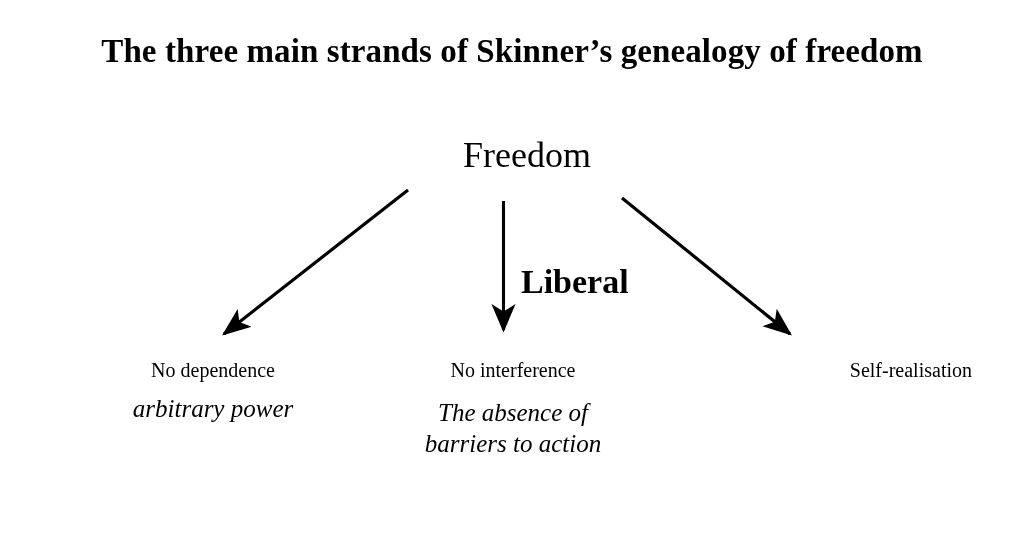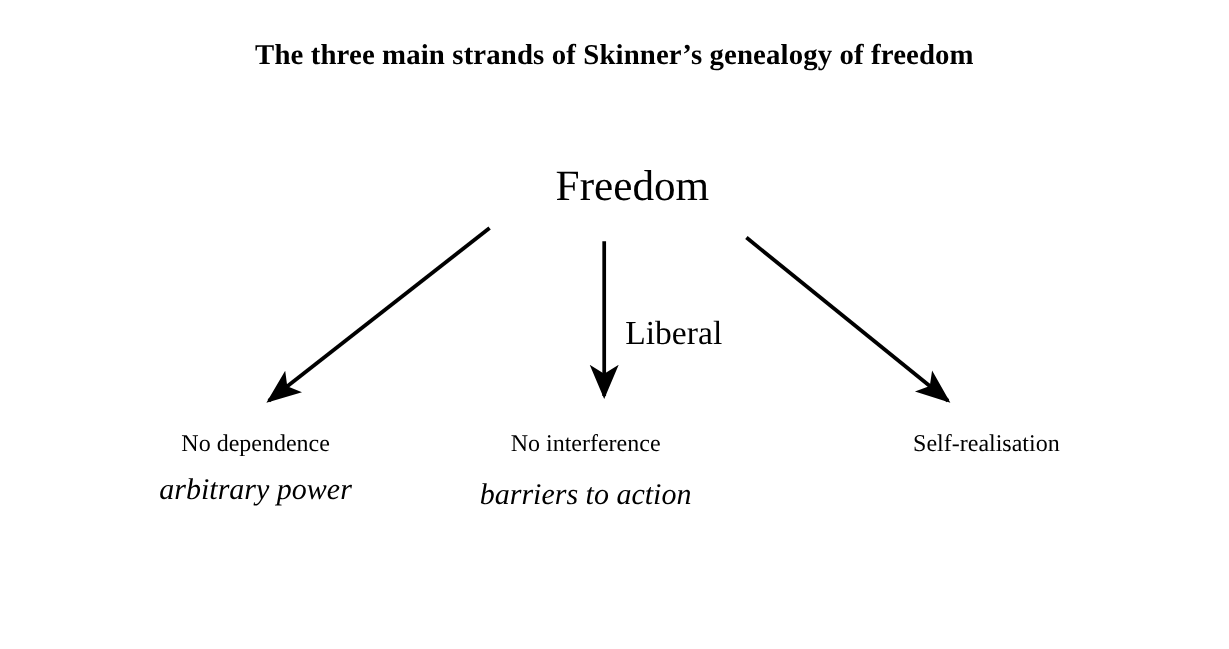--- a/index.html
+++ b/index.html
@@ -17,21 +17,21 @@
     height: 541px;
     background: #ffffff;
     overflow: hidden;
   }
   #title {
     position: absolute;
     left: 0;
     top: 33px;
     width: 1024px;
     text-align: center;
-    font-size: 24px;
+    font-size: 33px;
     font-weight: bold;
     letter-spacing: 0.1px;
     white-space: nowrap;
   }
   #root-node {
     position: absolute;
     left: 0;
     top: 134px;
     width: 1024px;
     text-align: center;
@@ -46,22 +46,22 @@
   #arrows {
     position: absolute;
     left: 0;
     top: 0;
     width: 1024px;
     height: 541px;
     pointer-events: none;
   }
   .edge-label {
     position: absolute;
-    font-size: 28px;
-    font-weight: normal;
+    font-size: 34px;
+    font-weight: bold;
     white-space: nowrap;
   }
   #edge-label-liberal {
     left: 521px;
     top: 263px;
   }
   .branch {
     position: absolute;
     top: 352px;
     text-align: center;
@@ -80,26 +80,27 @@
   }
   .branch-desc .desc-line {
     display: block;
     white-space: nowrap;
   }
   #branch-no-dependence {
     left: 53px;
     width: 320px;
   }
   #branch-no-interference {
-    left: 338px;
+    left: 363px;
     width: 300px;
   }
   #branch-self-realisation {
     left: 672px;
     width: 300px;
+    text-align: right;
   }
   #branch-self-realisation .branch-desc { margin-top: 7px; }
   #branch-no-interference .branch-desc { margin-top: 9px; }
 </style>
 </head>
 <body>
 
 <div id="canvas">
 
   <div id="title">The three main strands of Skinner’s genealogy of freedom</div>
@@ -130,20 +131,21 @@
   <div class="branch" id="branch-no-dependence">
     <div class="branch-heading">No dependence</div>
     <div class="branch-desc">
       <span class="desc-line">arbitrary power</span>
     </div>
   </div>
 
   <div class="branch" id="branch-no-interference">
     <div class="branch-heading">No interference</div>
     <div class="branch-desc">
+      <span class="desc-line">The absence of</span>
       <span class="desc-line">barriers to action</span>
     </div>
   </div>
 
   <div class="branch" id="branch-self-realisation">
     <div class="branch-heading">Self-realisation</div>
     <div class="branch-desc">
     </div>
   </div>
 

